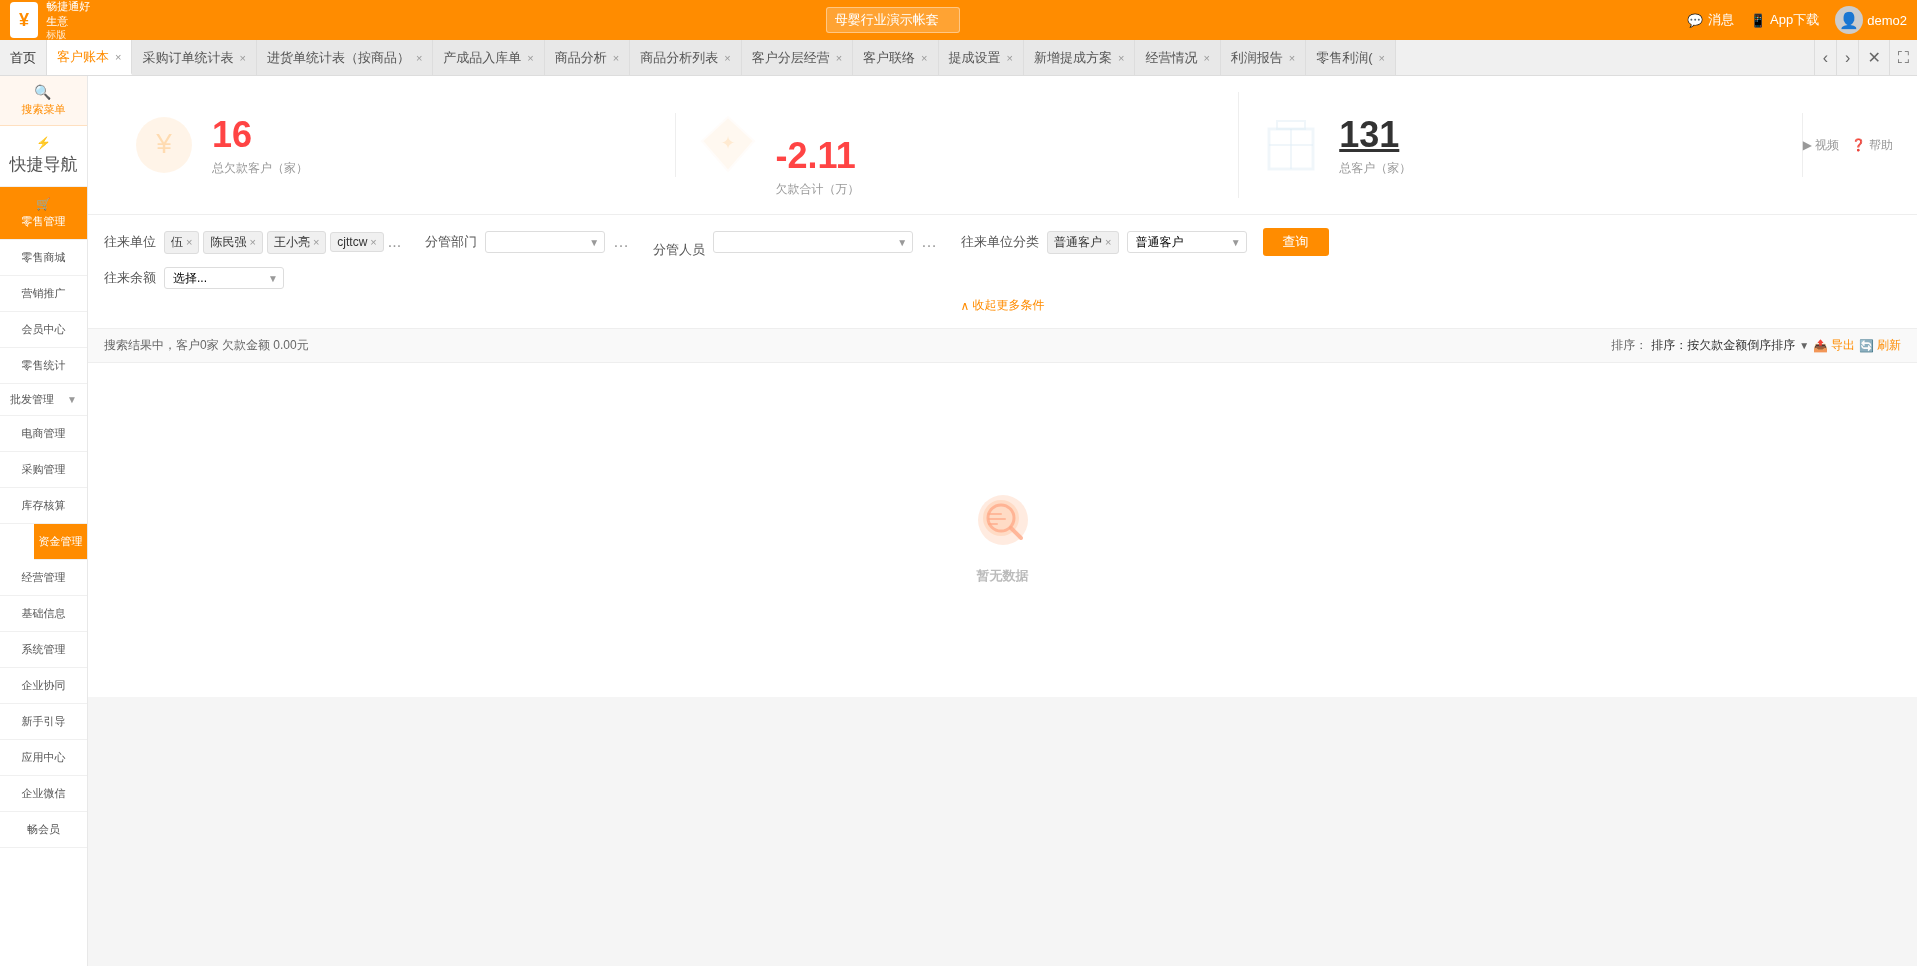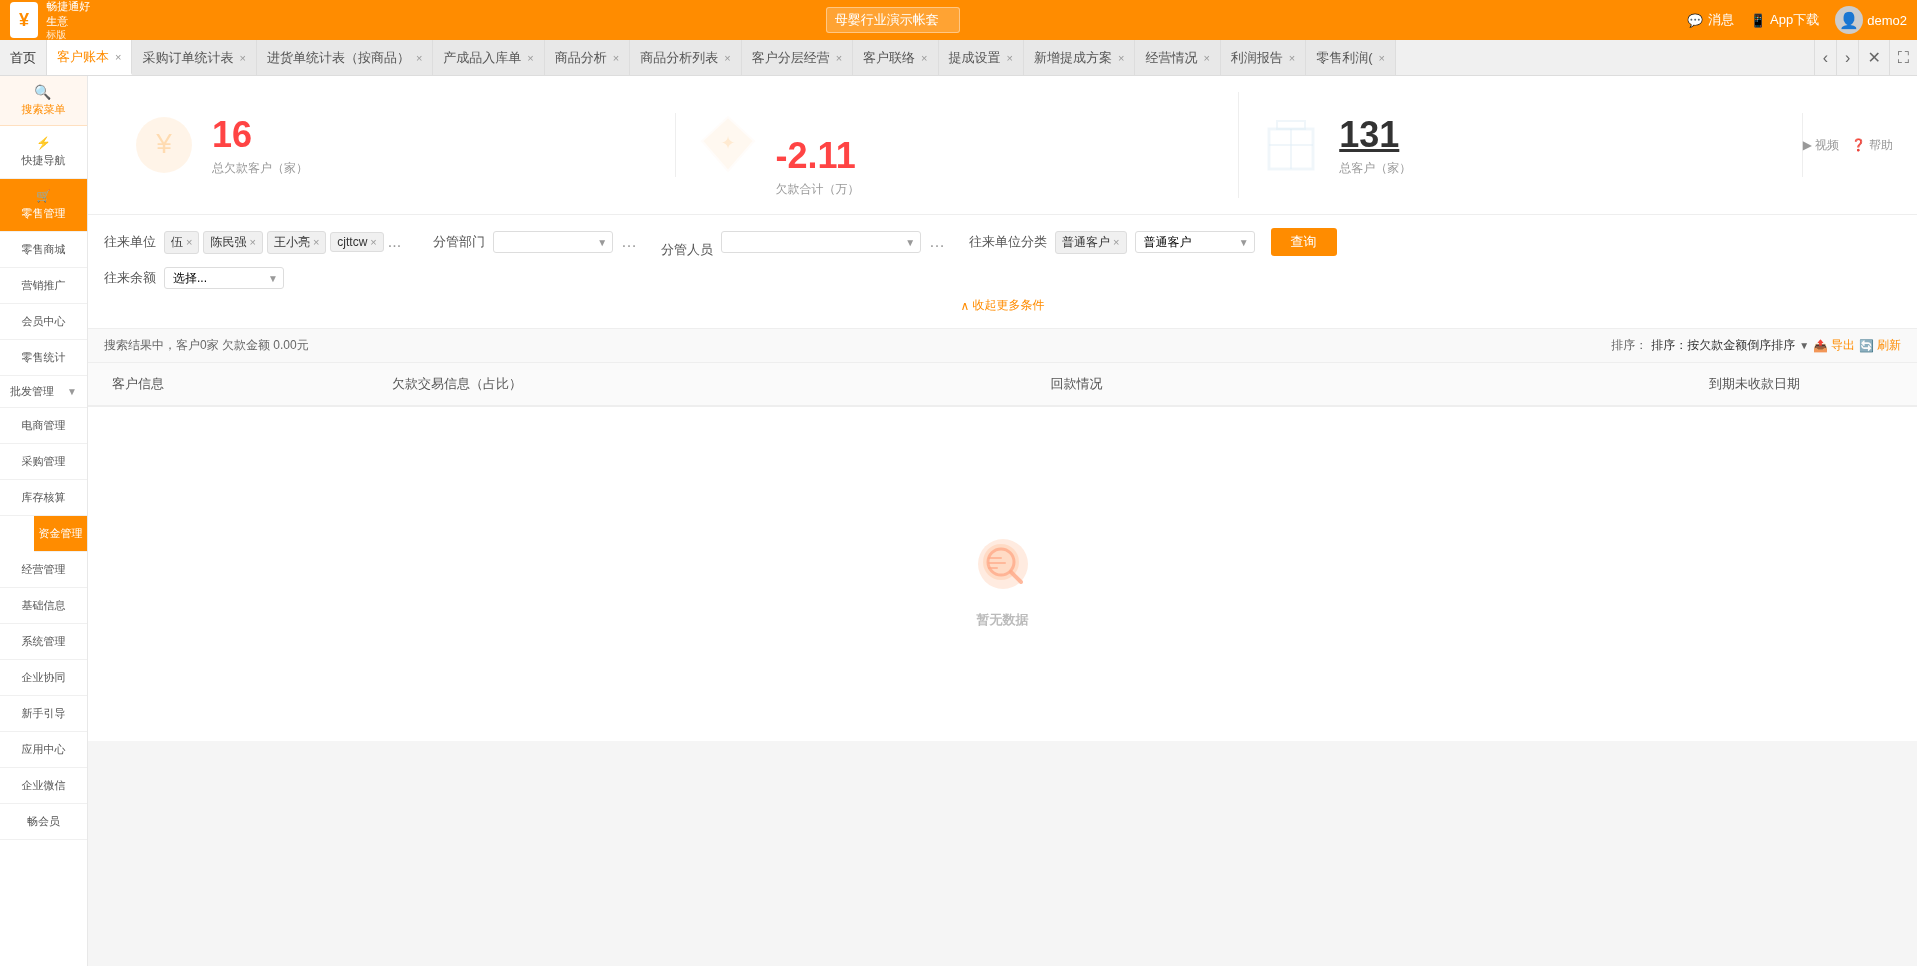--- a/index.html
+++ b/index.html
@@ -318,21 +318,21 @@
 
 <div class="main-layout">
 
   <div class="sidebar">
     <div class="sidebar-search">
       <div style="font-size:14px;">🔍</div>
       <div style="font-size:11px;margin-top:2px;">搜索菜单</div>
     </div>
     <div class="sidebar-item">
       <div>⚡</div>
-      <div style="font-size:11px;">快捷导航</div>
+      <div style="font-size:17px;">快捷导航</div>
     </div>
     <div class="sidebar-item active">
       <div>🛒</div>
       <div style="font-size:11px;">零售管理</div>
     </div>
     <div class="sidebar-item">
       <div style="font-size:11px;">零售商城</div>
     </div>
     <div class="sidebar-item">
       <div style="font-size:11px;">营销推广</div>
@@ -459,21 +459,21 @@
             <span>王小亮</span>
             <span class="x">×</span>
           </div>
           <div class="filter-tag">
             <span>cjttcw</span>
             <span class="x">×</span>
           </div>
           <span class="filter-more">...</span>
         </div>
 
-        <span class="filter-label" style="margin-left:24px;">分管部门</span>
+        <span class="filter-label" style="margin-left:16px;">分管部门</span>
         <div class="filter-select-wrap">
           <select class="filter-select">
             <option></option>
           </select>
         </div>
         <span style="color:#999;cursor:pointer;font-size:16px;">…</span>
 
         <span class="filter-label" style="margin-left:16px;margin-top:16px;">分管人员</span>
         <div class="filter-select-wrap" style="min-width:200px;">
           <select class="filter-select" style="min-width:200px;">
@@ -526,26 +526,20 @@
           <span>导出</span>
         </div>
         <div class="results-action">
           <span>🔄</span>
           <span>刷新</span>
         </div>
       </div>
     </div>
 
     <div class="data-table">
-      <div class="table-header">
-        <div class="table-header-cell">客户信息</div>
-        <div class="table-header-cell">欠款交易信息（占比）</div>
-        <div class="table-header-cell">回款情况</div>
-        <div class="table-header-cell">到期未收款日期</div>
-      </div>
 
       <div class="empty-state">
         <div class="empty-icon">
           
           <svg width="80" height="80" viewBox="0 0 80 80">
             <circle cx="40" cy="45" r="25" fill="#ffddcc" opacity="0.6"></circle>
             <circle cx="38" cy="43" r="18" fill="#ffccaa" opacity="0.5"></circle>
             <circle cx="38" cy="43" r="13" fill="none" stroke="#ffaa88" stroke-width="3" opacity="0.8"></circle>
             <line x1="48" y1="53" x2="58" y2="63" stroke="#ffaa88" stroke-width="4" stroke-linecap="round" opacity="0.8"></line>
             <rect x="25" y="38" width="14" height="2" rx="1" fill="#ffaa88" opacity="0.7"></rect>

